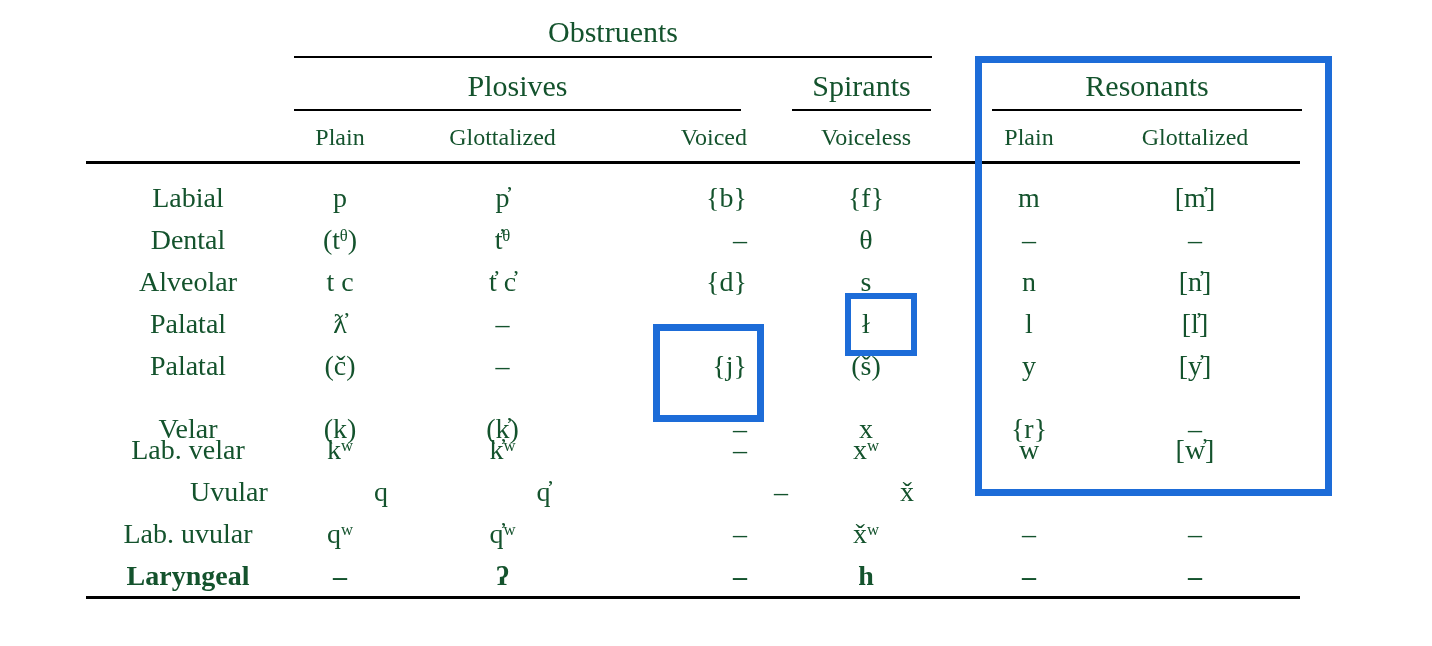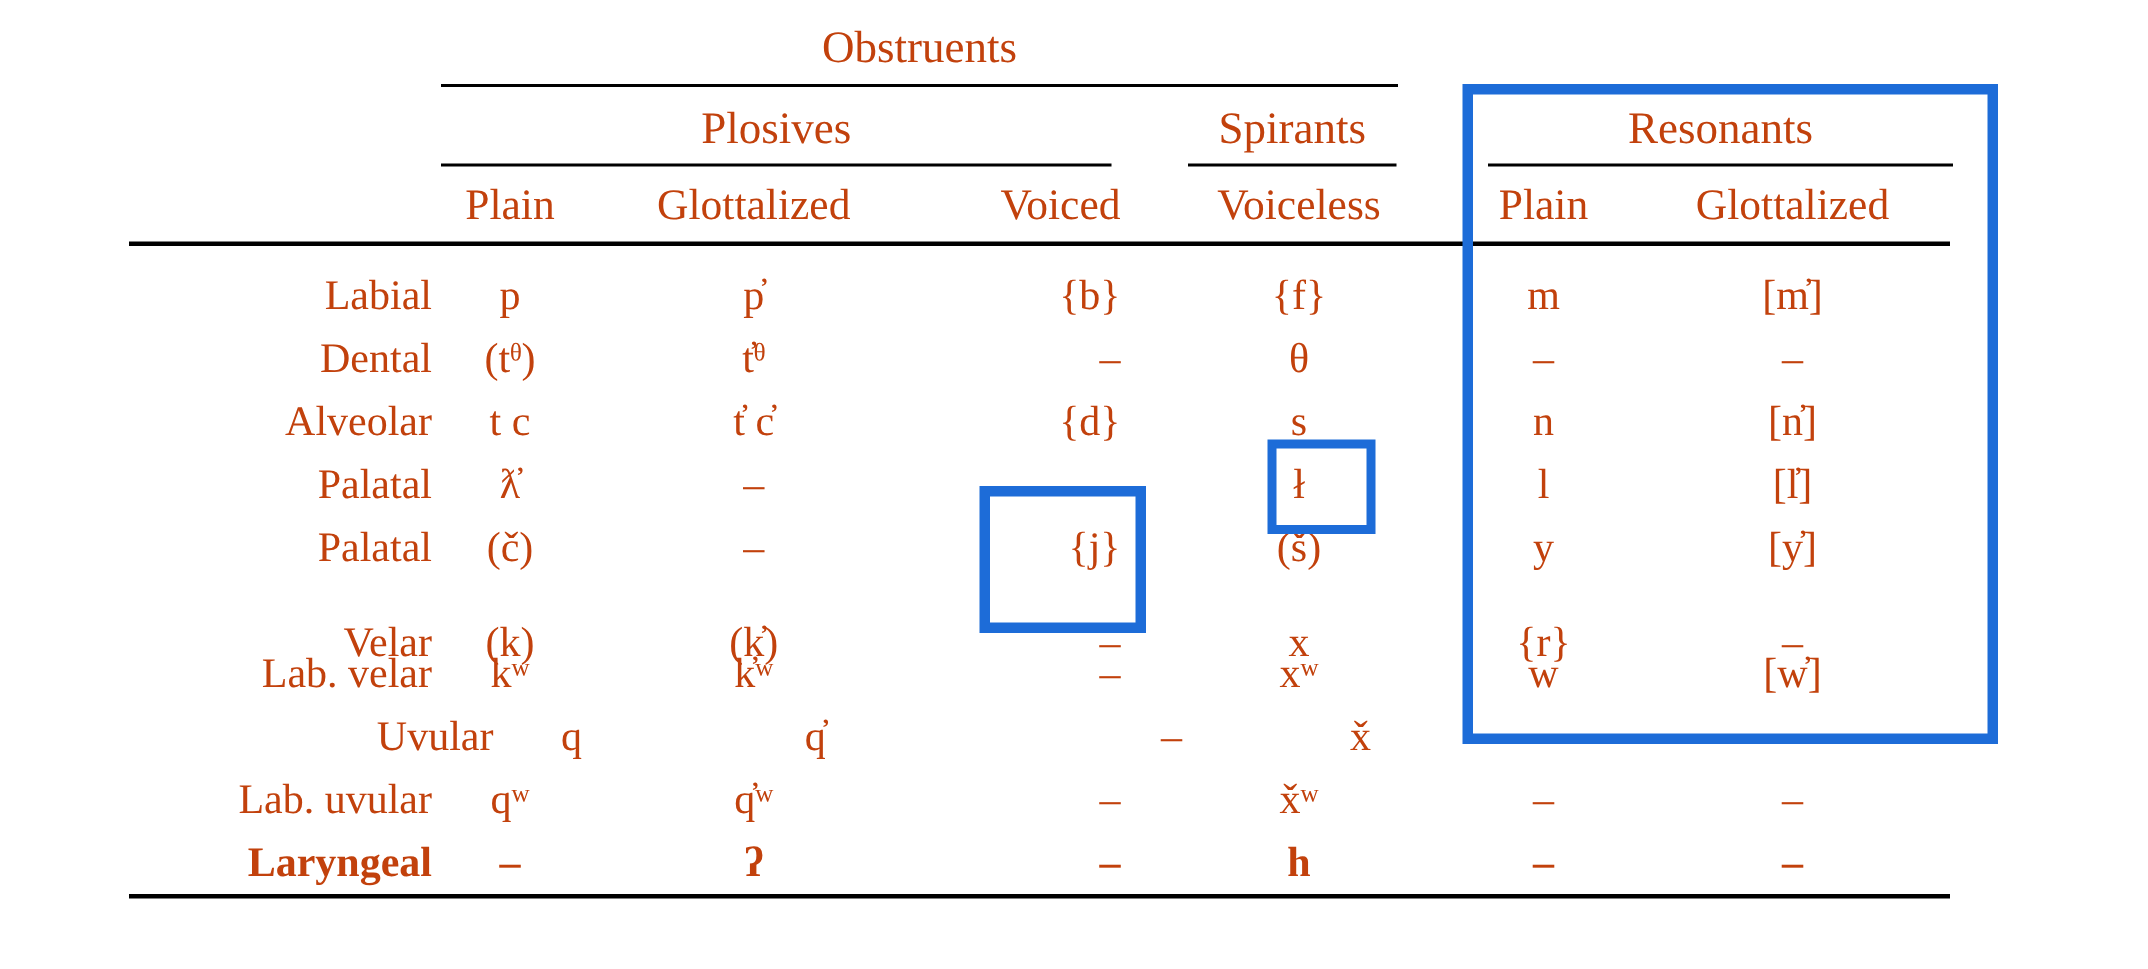--- a/index.html
+++ b/index.html
@@ -1,30 +1,30 @@
 <!DOCTYPE html>
 <html><head>
 <meta charset="utf-8">
 <style>
   html,body { margin:0; padding:0; background:#ffffff; }
   #canvas {
     position:relative;
     width:1432px; height:646px;
     background:#ffffff;
     font-family:"Liberation Serif","DejaVu Serif","DejaVu Sans",serif;
-    color:#c2410c;
+    color:#14532d;
     overflow:hidden;
   }
   .hdr { position:absolute; text-align:center; font-size:30px; line-height:36px; white-space:nowrap; }
-  .subhdr { position:absolute; text-align:center; font-size:29px; line-height:34px; top:120px; white-space:nowrap; }
+  .subhdr { position:absolute; text-align:center; font-size:24px; line-height:34px; top:120px; white-space:nowrap; }
   .rule { position:absolute; background:#000000; height:2px; }
   .thick { height:3px; }
 
   
-  .c0 { left:88px;   width:200px; text-align:right; }
+  .c0 { left:88px;   width:200px; text-align:center; }
   .c1 { left:290px;  width:100px; text-align:center; }
   .c2 { left:430px;  width:145px; text-align:center; }
   .c3 { left:635px;  width:112px; text-align:right; }
   .c4 { left:800px;  width:132px; text-align:center; }
   .c5 { left:979px;  width:100px; text-align:center; }
   .c6 { left:1120px; width:150px; text-align:center; }
 
   .row { position:absolute; left:0; top:0; width:1432px; height:38px; }
   .cell { position:absolute; font-size:28px; line-height:38px; white-space:nowrap; }
   .r0 { top:179px; } .r1 { top:221px; } .r2 { top:263px; } .r3 { top:305px; }

